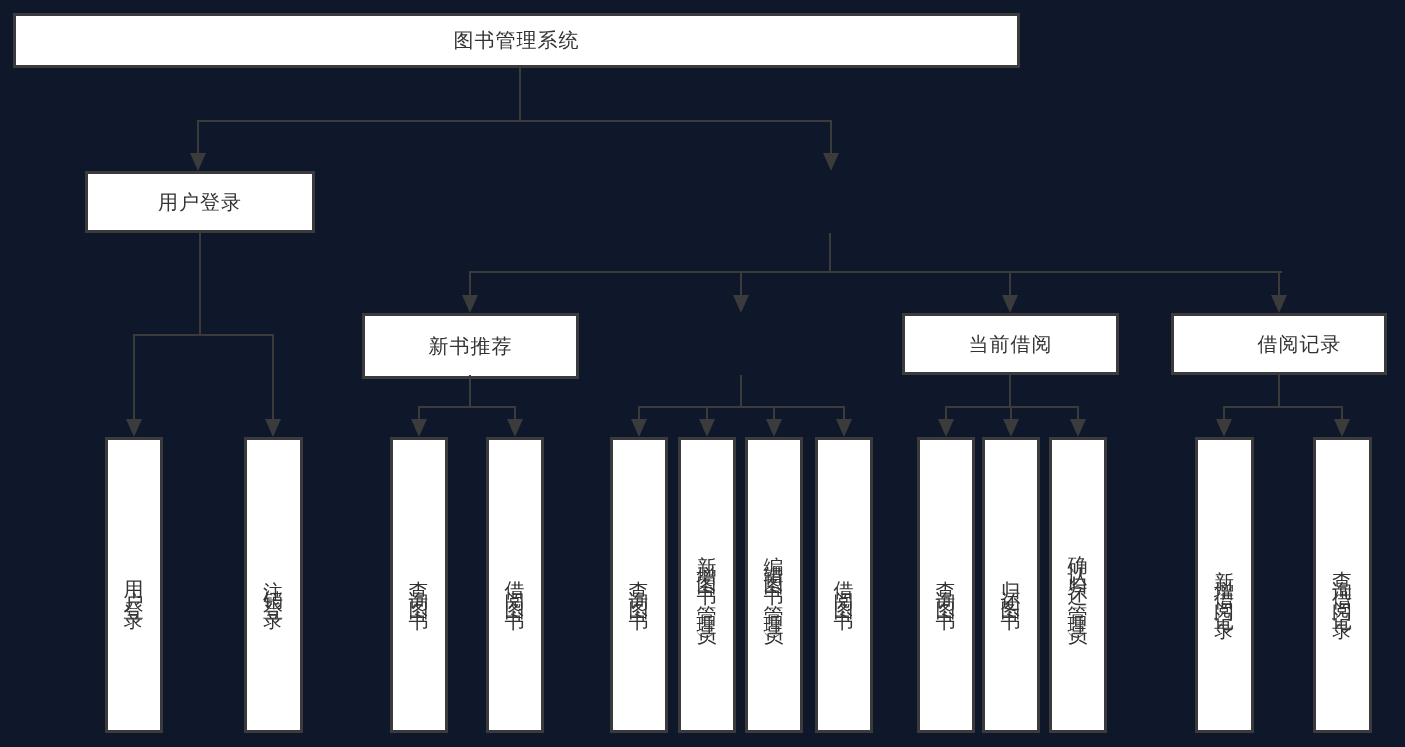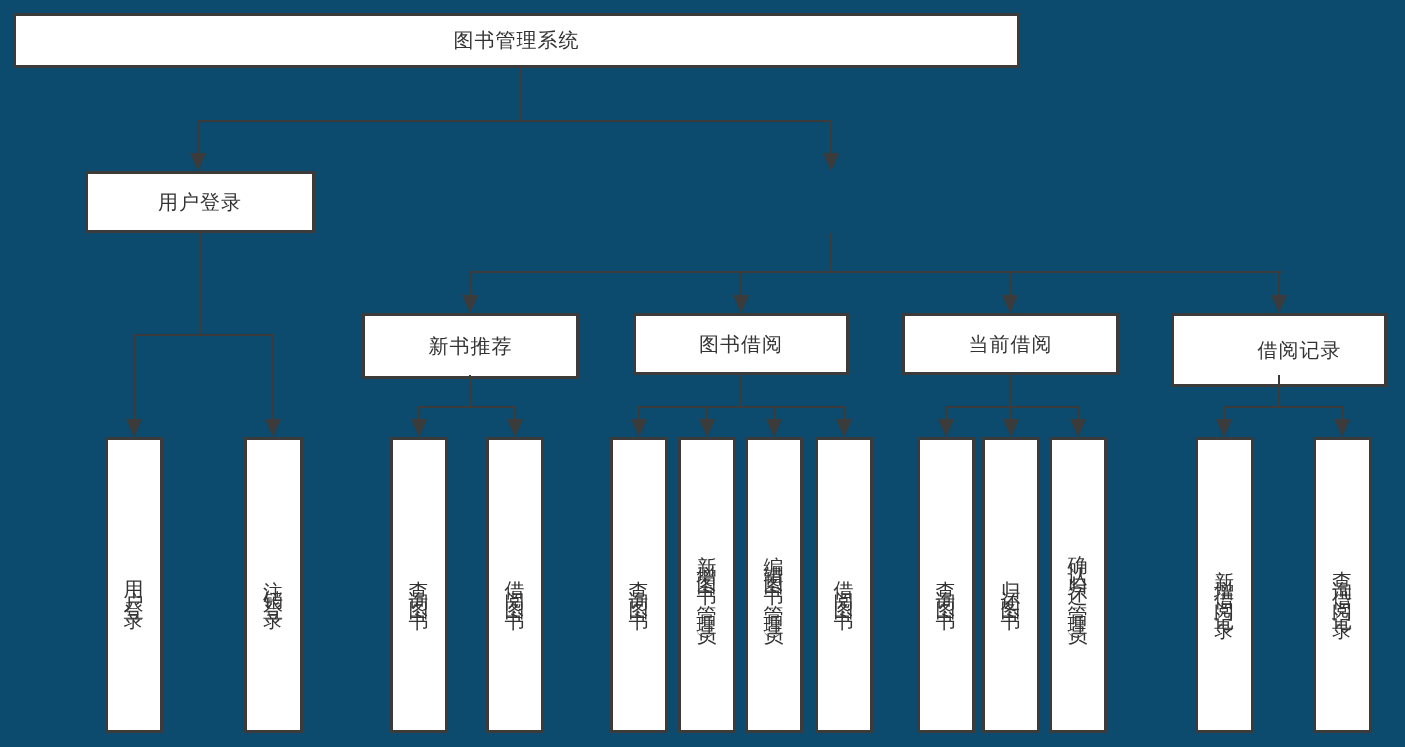--- a/index.html
+++ b/index.html
@@ -1,20 +1,20 @@
 <!DOCTYPE html>
 <html><head>
 <meta charset="utf-8">
 <style>
   html, body { margin: 0; padding: 0; background: #ffffff; }
   #stage {
     position: relative;
     width: 1405px;
     height: 747px;
-    background: #0c4a6e;
+    background: #0f172a;
     font-family: "Liberation Sans", "DejaVu Sans", sans-serif;
     color: #2f2f2f;
     overflow: hidden;
   }
   .box {
     position: absolute;
     box-sizing: border-box;
     background: #ffffff;
     border: 3px solid #3b3b3b;
     display: flex;
@@ -96,27 +96,24 @@
   <div class="vline" style="left:740px; top:272px; height:25px;"></div>
   <div class="arrow" style="left:733px; top:295px;"></div>
   <div class="vline" style="left:1009px; top:272px; height:25px;"></div>
   <div class="arrow" style="left:1002px; top:295px;"></div>
   <div class="vline" style="left:1278px; top:272px; height:25px;"></div>
   <div class="arrow" style="left:1271px; top:295px;"></div>
 
   <div class="box" style="left:362px; top:313px; width:217px; height:66px;">
     <span>新书推荐</span>
   </div>
-  <div class="box" style="left:633px; top:313px; width:216px; height:62px;">
-    <span>图书借阅</span>
-  </div>
   <div class="box" style="left:902px; top:313px; width:217px; height:62px;">
     <span>当前借阅</span>
   </div>
-  <div class="box" style="left:1171px; top:313px; width:216px; height:74px;padding-left:41px;">
+  <div class="box" style="left:1171px; top:313px; width:216px; height:62px;padding-left:41px;">
     <span>借阅记录</span>
   </div>
 
   <div class="vline" style="left:469px; top:375px; height:33px;"></div>
   <div class="hline" style="left:418px; top:406px; width:98px;"></div>
   <div class="vline" style="left:418px; top:407px; height:14px;"></div>
   <div class="arrow" style="left:411px; top:419px;"></div>
   <div class="vline" style="left:514px; top:407px; height:14px;"></div>
   <div class="arrow" style="left:507px; top:419px;"></div>
 

